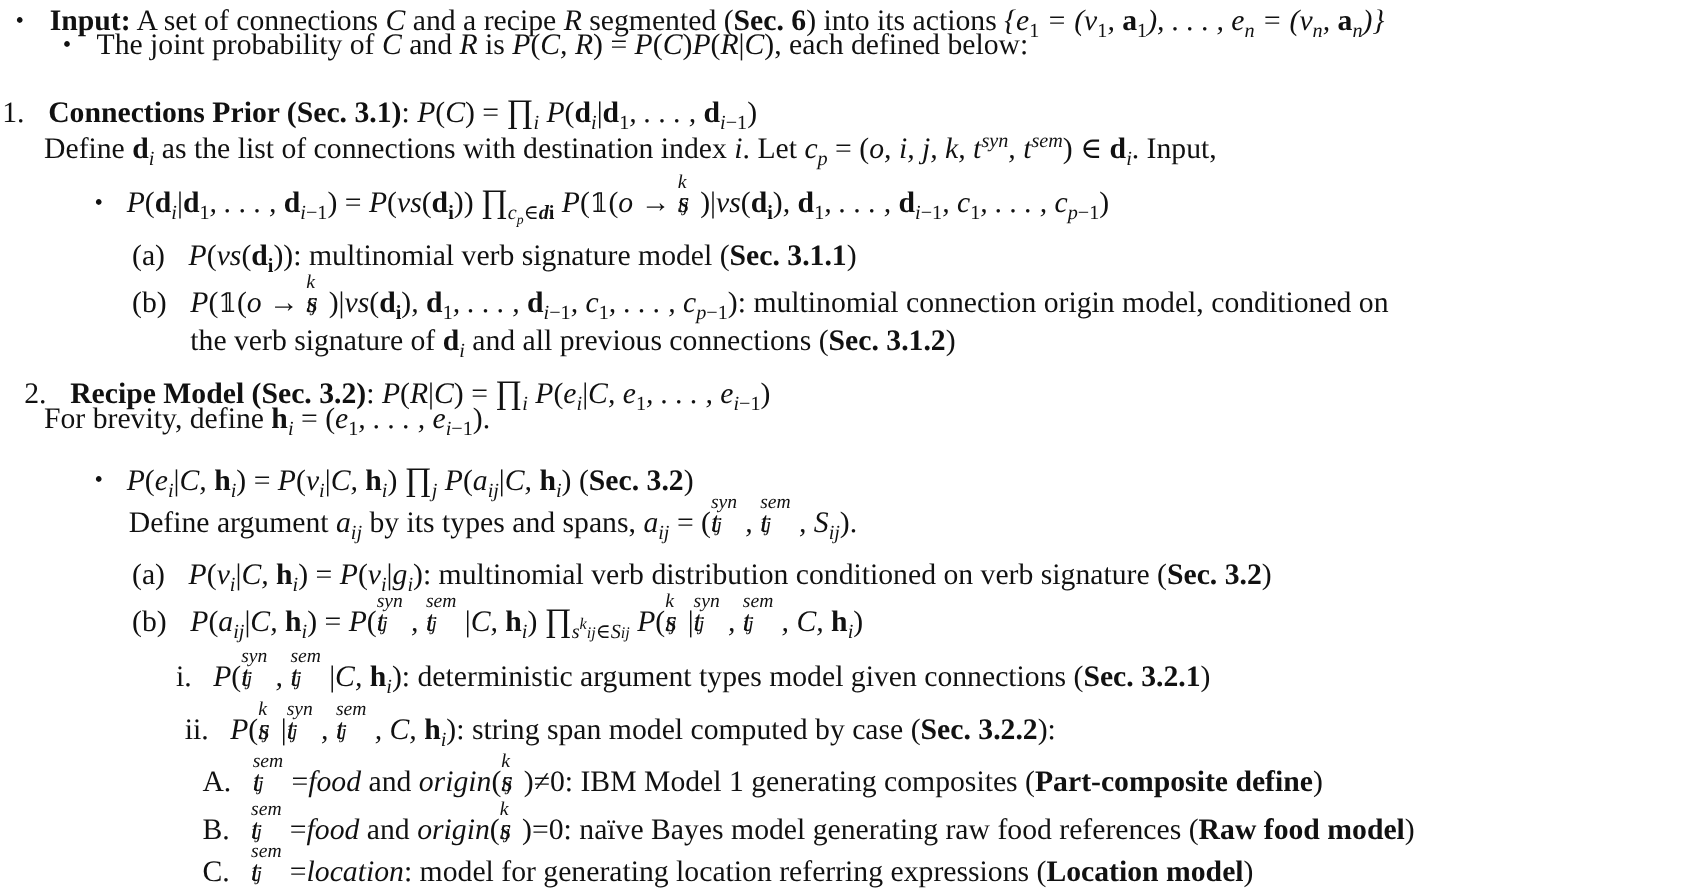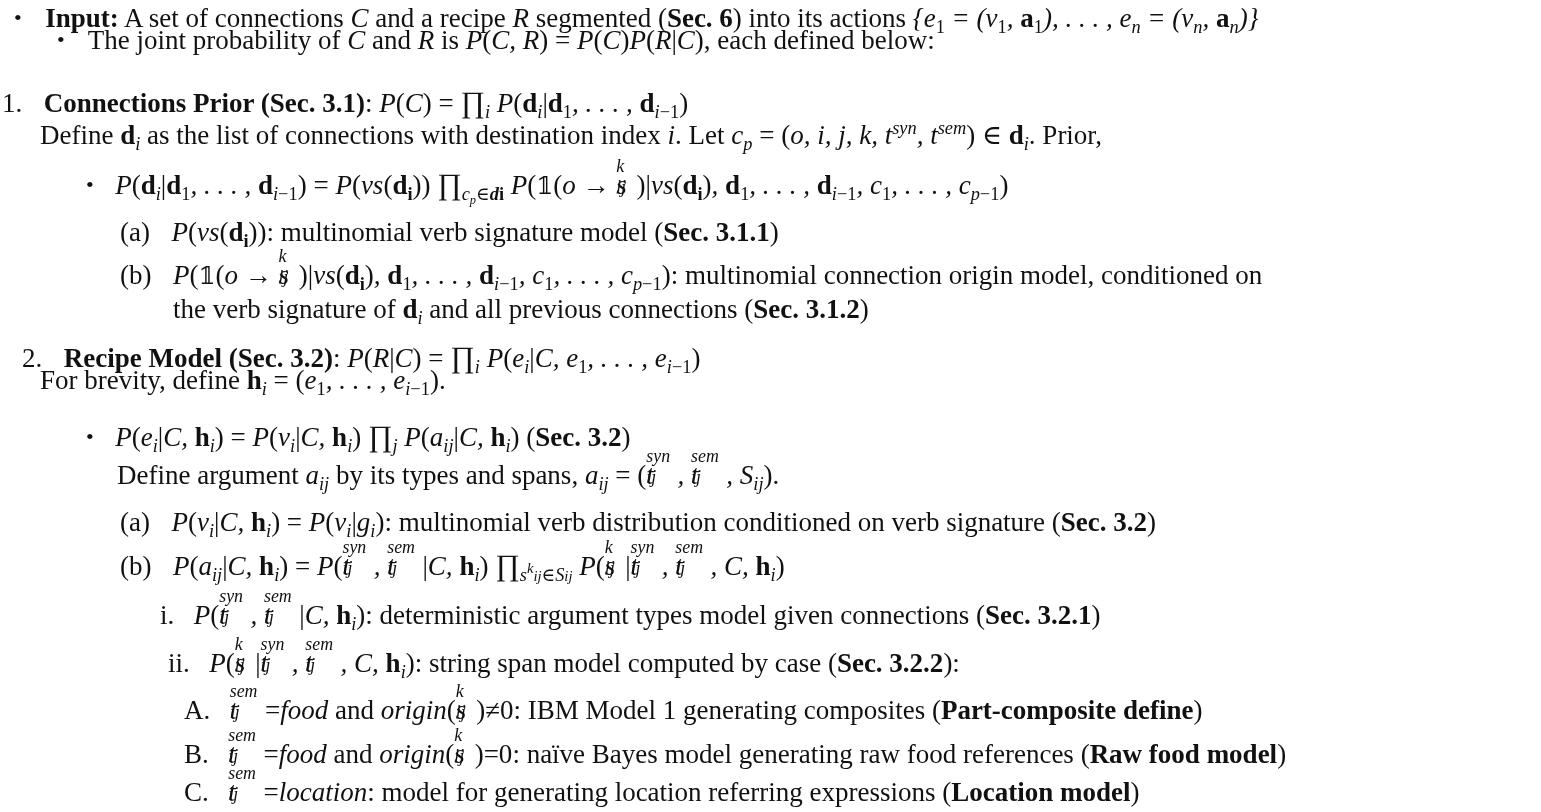--- a/index.html
+++ b/index.html
@@ -57,21 +57,21 @@
   <span style="display:inline-block;width:8px"></span>
   <span class="b">Connections Prior (Sec. 3.1)</span><span>:</span>
   <span class="m">P<span class="rm">(</span>C<span class="rm">) = </span><span class="prod">∏</span><sub>i</sub> P<span class="rm">(</span><b class="bm">d</b><sub>i</sub><span class="rm">|</span><b class="bm">d</b><sub class="rm">1</sub>, . . . , <b class="bm">d</b><sub>i<span class="rm">−1</span></sub><span class="rm">)</span></span>
 </div>
 
 <div class="line" style="left:40px; top:119px;">
   <span>Define</span>
   <b class="bm">d</b><sub>i</sub>
   <span>as the list of connections with destination index</span>
   <span class="m">i</span><span>. Let</span>
-  <span class="m">c<sub>p</sub> <span class="rm">= (</span>o, i, j, k, t<sup>syn</sup>, t<sup>sem</sup><span class="rm">) ∈ </span><b class="bm">d</b><sub>i</sub></span><span>. Prior,</span>
+  <span class="m">c<sub>p</sub> <span class="rm">= (</span>o, i, j, k, t<sup>syn</sup>, t<sup>sem</sup><span class="rm">) ∈ </span><b class="bm">d</b><sub>i</sub></span><span>. Input,</span>
 </div>
 
 <div class="line" style="left:86px; top:168px;">
   <span class="bullet">•</span>
   <span style="display:inline-block;width:8px"></span>
   <span class="m">P<span class="rm">(</span><b class="bm">d</b><sub>i</sub><span class="rm">|</span><b class="bm">d</b><sub class="rm">1</sub>, . . . , <b class="bm">d</b><sub>i<span class="rm">−1</span></sub><span class="rm">) = </span>P<span class="rm">(</span>vs<span class="rm">(</span><b class="bm">d</b><sub class="rm"><b>i</b></sub><span class="rm">))</span> <span class="prod">∏</span><sub>c<sub>p</sub><span class="rm">∈</span><b>d</b><span class="rm"><b>i</b></span></sub> P<span class="rm">(</span><span class="ind">𝟙</span><span class="rm">(</span>o <span class="rm">→</span> <span class="ss"><span class="base">s</span><span class="pad">ij</span><span class="top">k</span><span class="bot">ij</span></span><span class="rm">)|</span>vs<span class="rm">(</span><b class="bm">d</b><sub class="rm"><b>i</b></sub><span class="rm">)</span>, <b class="bm">d</b><sub class="rm">1</sub>, . . . , <b class="bm">d</b><sub>i<span class="rm">−1</span></sub>, c<sub class="rm">1</sub>, . . . , c<sub>p<span class="rm">−1</span></sub><span class="rm">)</span></span>
 </div>
 
 <div class="line" style="left:120px; top:216px;text-align:right;">
   <span class="marker">(a)</span>

